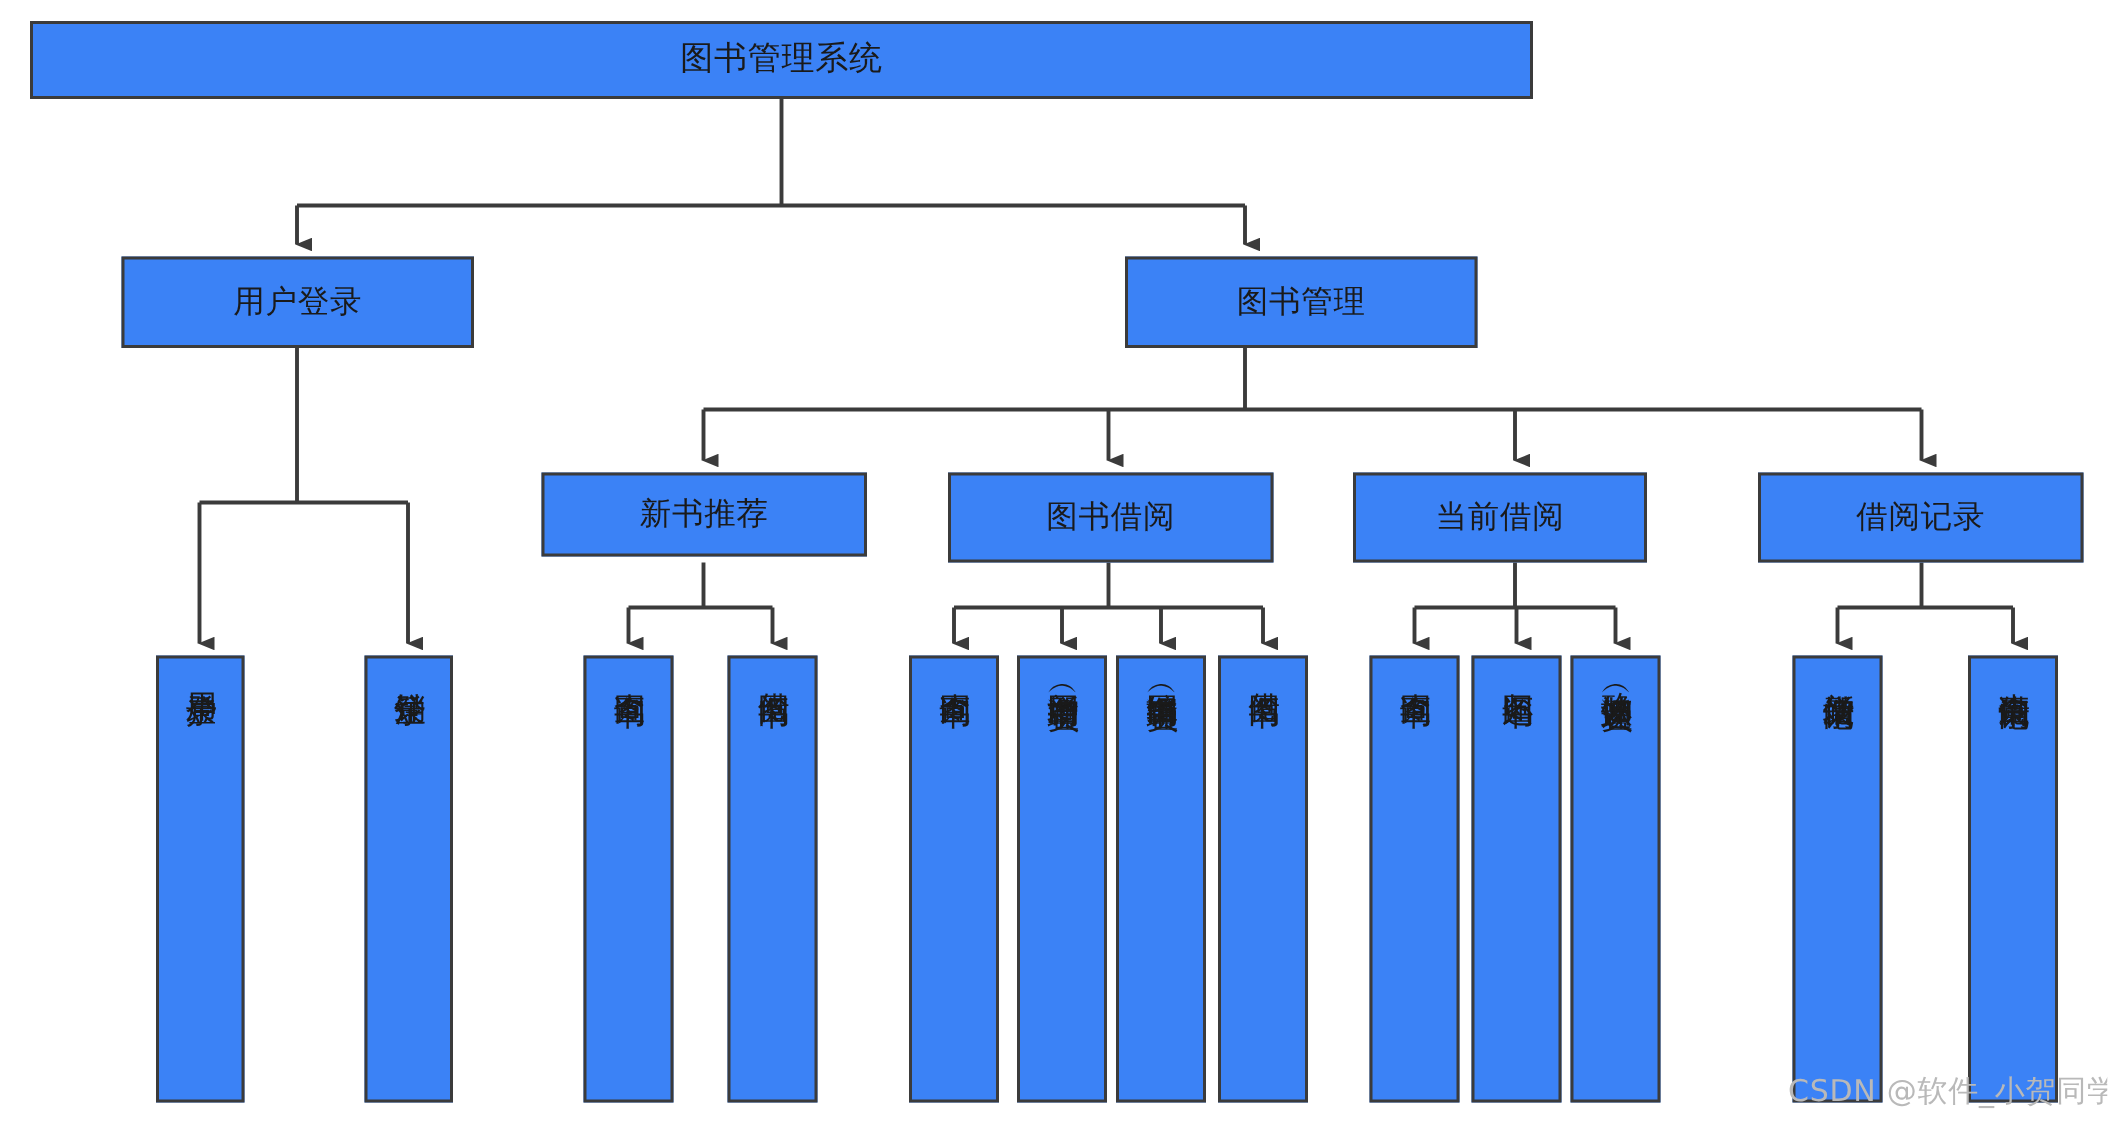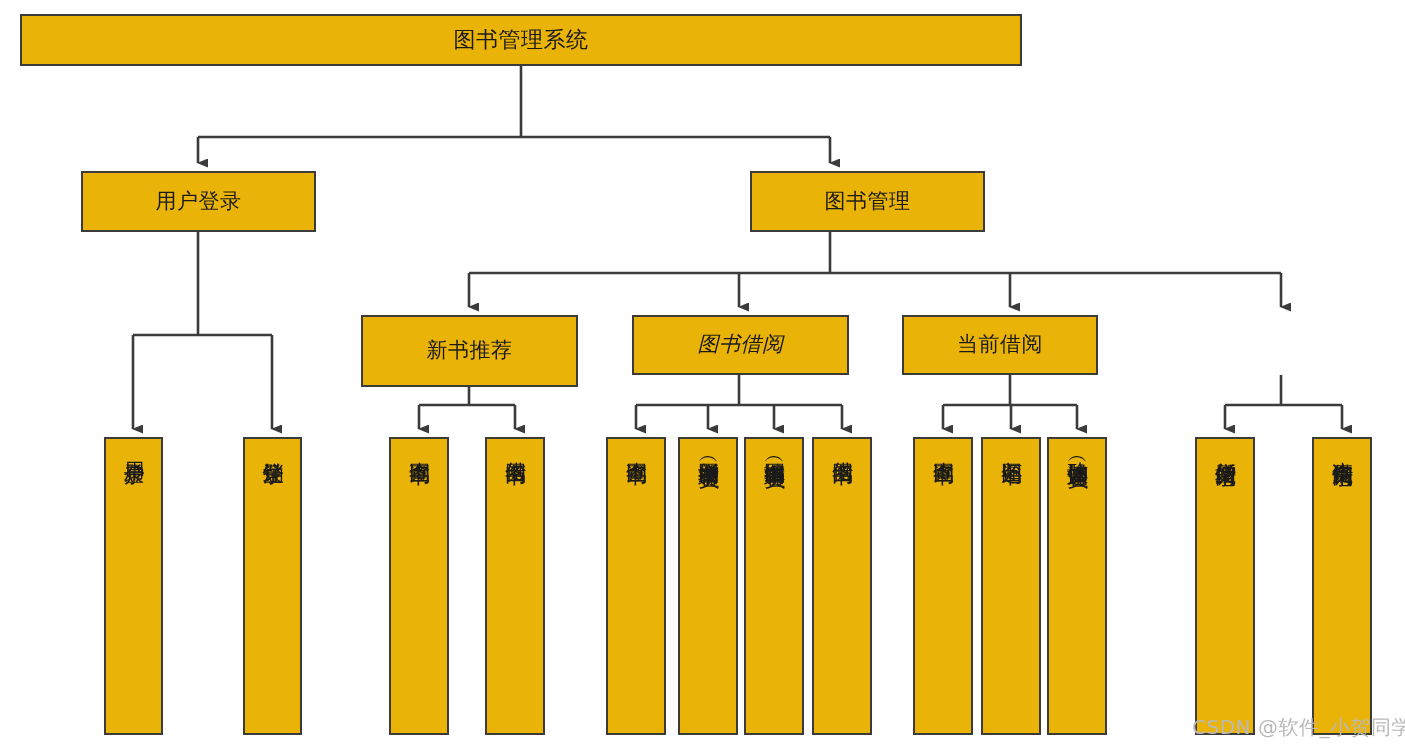--- a/index.html
+++ b/index.html
@@ -22,21 +22,21 @@
     position: absolute;
     left: 0;
     top: 0;
     width: 1405px;
     height: 747px;
     pointer-events: none;
   }
   .node {
     position: absolute;
     box-sizing: border-box;
-    background: #eab308;
+    background: #3b82f6;
     border: 2px solid #3b3b3b;
     display: flex;
     align-items: center;
     justify-content: center;
     color: #1a1a1a;
     z-index: 2;
   }
   .node-label {
     display: block;
     letter-spacing: 0.5px;
@@ -131,29 +131,32 @@
     <span class="node-label">图书管理系统</span>
   </div>
 
   <div class="node horizontal" style="left:81px; top:171px; width:235px; height:61px;">
     <span class="node-label">用户登录</span>
   </div>
   <div class="node horizontal" style="left:750px; top:171px; width:235px; height:61px;">
     <span class="node-label">图书管理</span>
   </div>
 
-  <div class="node horizontal" style="left:361px; top:315px; width:217px; height:72px;align-items:center;">
+  <div class="node horizontal" style="left:361px; top:315px; width:217px; height:56px;align-items:center;">
     <span class="node-label">新书推荐</span>
   </div>
-  <div class="node horizontal" style="left:632px; top:315px; width:217px; height:60px;font-style:italic;">
+  <div class="node horizontal" style="left:632px; top:315px; width:217px; height:60px;">
     <span class="node-label">图书借阅</span>
   </div>
   <div class="node horizontal" style="left:902px; top:315px; width:196px; height:60px;">
     <span class="node-label">当前借阅</span>
   </div>
+  <div class="node horizontal" style="left:1172px; top:315px; width:217px; height:60px;">
+    <span class="node-label">借阅记录</span>
+  </div>
 
   <div class="node vertical" style="left:104px; top:437px; width:59px; height:298px;">
     <span class="node-label">用户登录</span>
   </div>
   <div class="node vertical" style="left:243px; top:437px; width:59px; height:298px;">
     <span class="node-label">注销登录</span>
   </div>
 
   <div class="node vertical" style="left:389px; top:437px; width:60px; height:298px;">
     <span class="node-label">查询图书</span>

